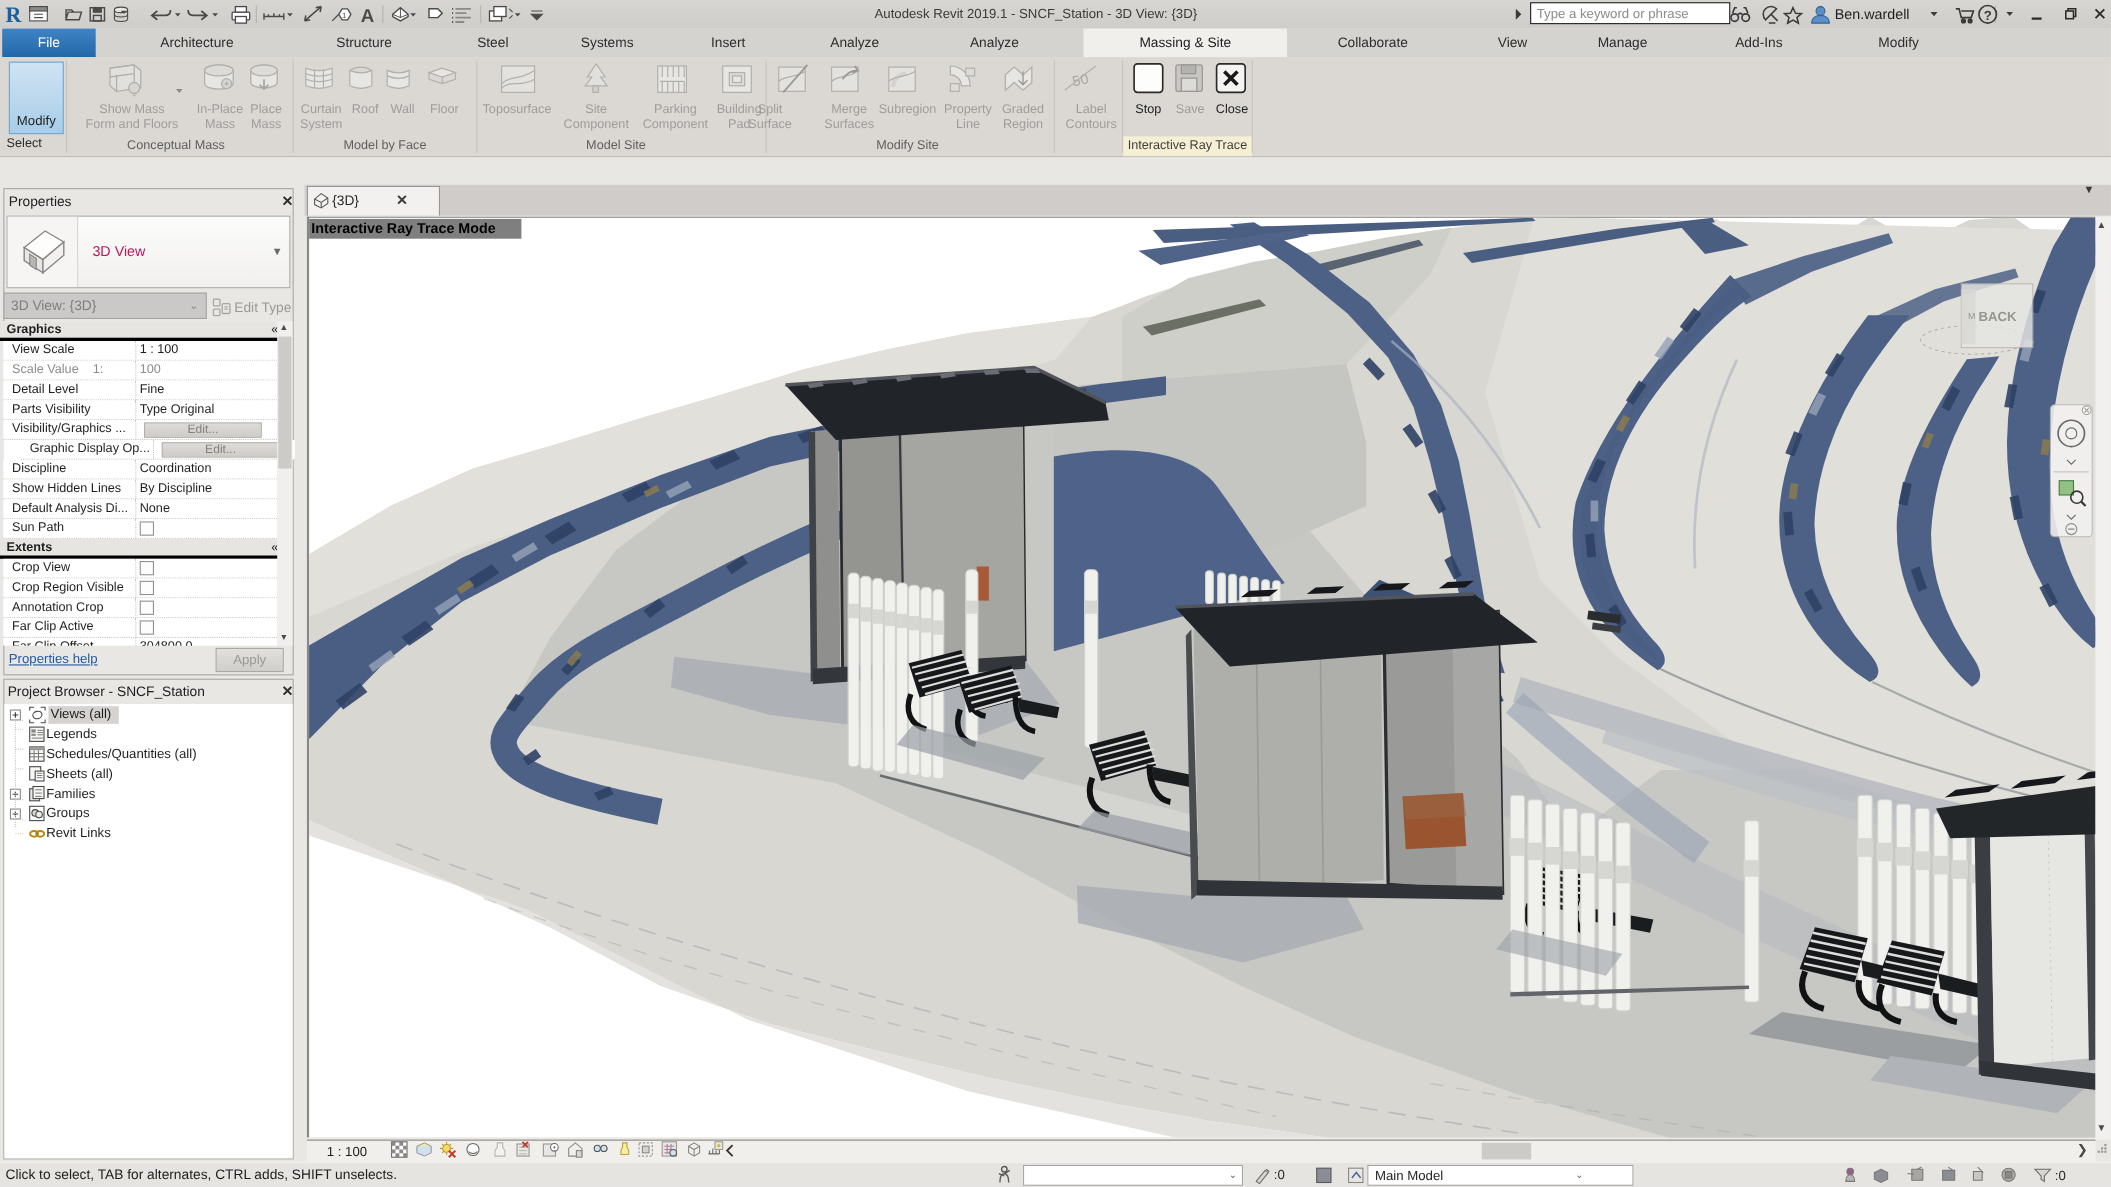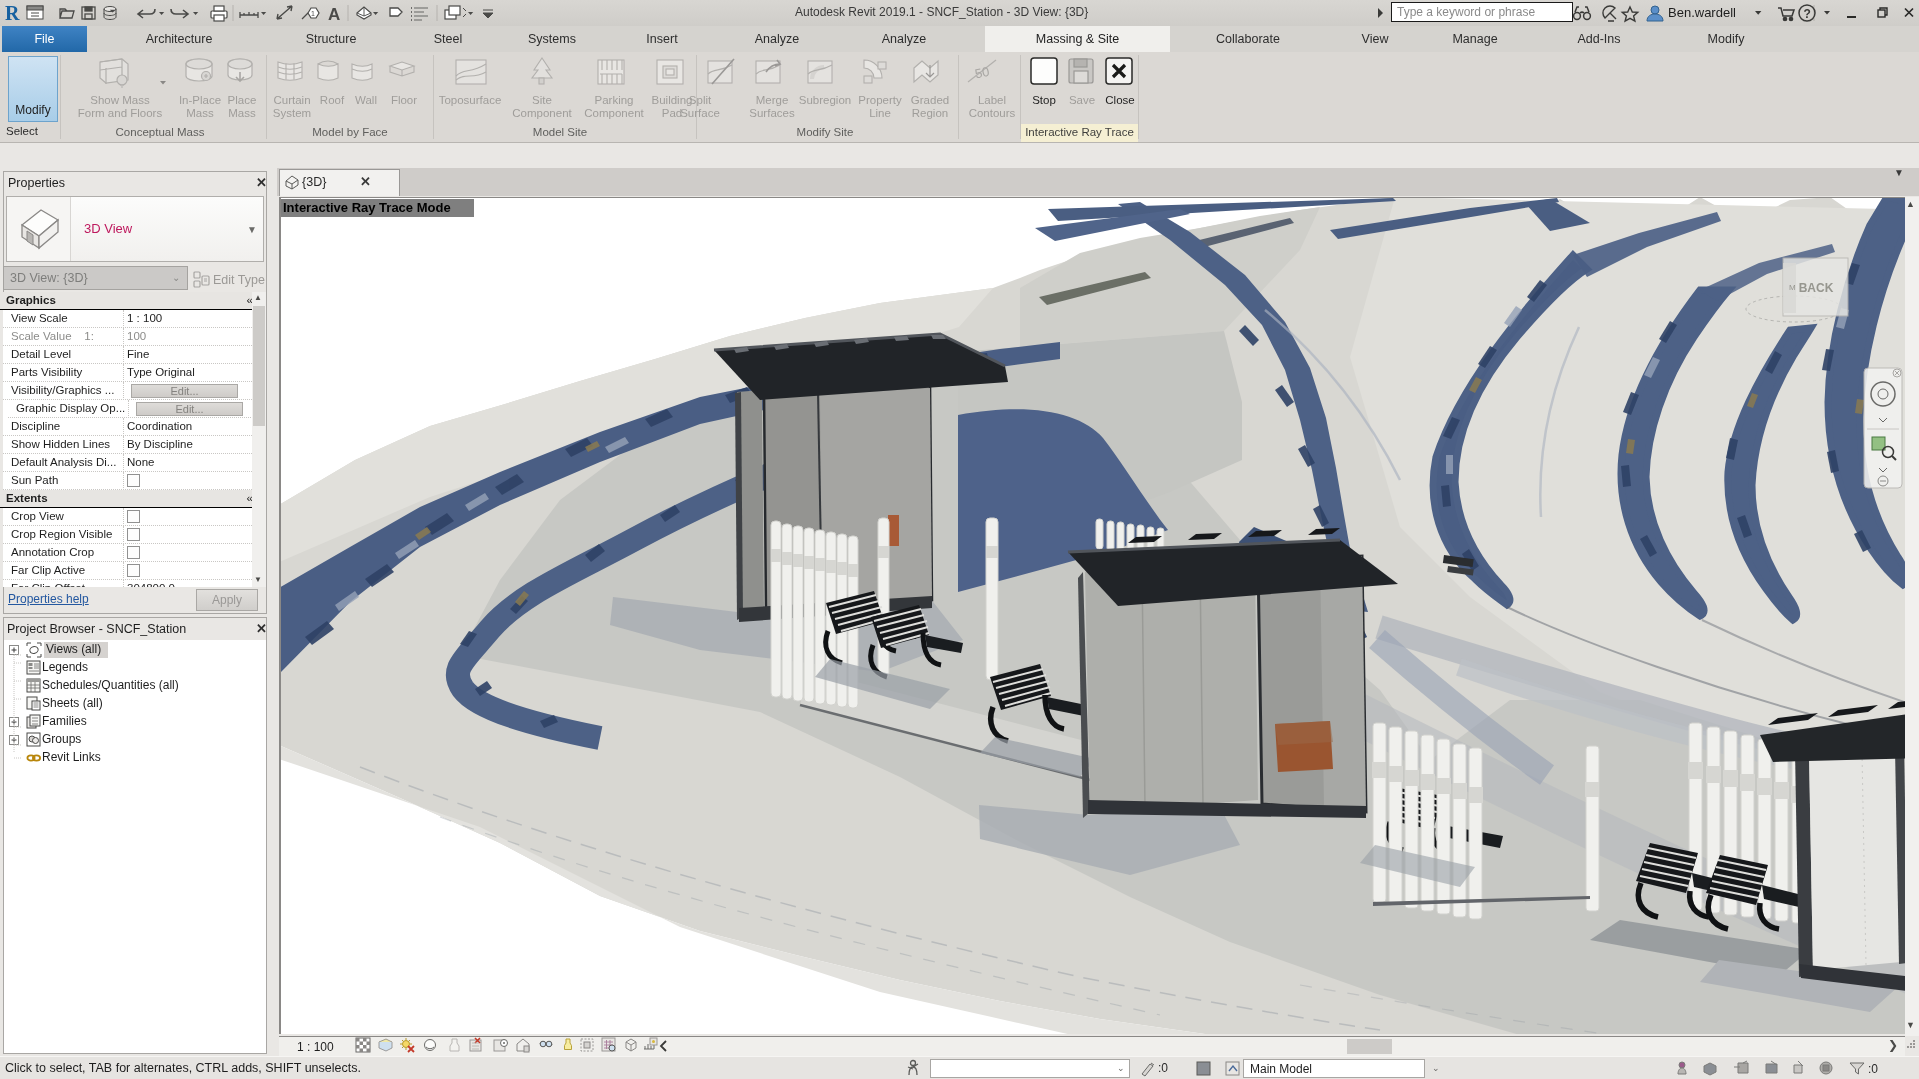--- a/index.html
+++ b/index.html
@@ -21,21 +21,21 @@
 .psep{position:absolute;top:55px;height:84px;width:1px;background:#c6c3bf}
 .itemlbl{position:absolute;font-size:11.5px;color:#9f9d9a;text-align:center;line-height:13px}
 .itemlbl.en{color:#1e1e1e}
 
 .palette{position:absolute;background:#e9e7e4;border:1px solid #a9a7a4}
 .palX{position:absolute;top:4px;font-size:13px;color:#2f2f2f;font-weight:bold}
 .prow{position:absolute;left:0;width:249px;height:18px;border-bottom:1px dotted #c9c7c4;background:#fff}
 .prname{position:absolute;left:8px;top:2px;font-size:11.5px;color:#1e1e1e;white-space:nowrap}
 .prval{position:absolute;left:124px;top:2px;font-size:11.5px;color:#1e1e1e;white-space:nowrap}
 .pvline{position:absolute;left:120px;top:0;width:1px;height:18px;border-left:1px dotted #c9c7c4}
-.sechead{position:absolute;left:0;width:259px;height:18px;background:#e7e5e2;border-bottom:1px solid #000000;font-size:11.5px;font-weight:bold;color:#1e1e1e;padding:2px 0 4px 6px}
+.sechead{position:absolute;left:0;width:259px;height:18px;background:#e7e5e2;border-bottom:3px solid #000000;font-size:11.5px;font-weight:bold;color:#1e1e1e;padding:2px 0 4px 6px}
 .chk{position:absolute;left:124px;top:2px;width:13px;height:13px;background:#fdfdfd;border:1px solid #919191}
 .editbtn{position:absolute;left:128px;top:2px;width:107px;height:14px;background:linear-gradient(#dedcd9,#cecbc8);border:1px solid #aaa8a5;font-size:11px;color:#84827f;text-align:center;line-height:13px}
 .treelbl{position:absolute;left:42px;top:2px;font-size:12px;color:#1e1e1e;white-space:nowrap}
 
 #statusbar{position:absolute;left:0;top:1056px;width:1919px;height:23px;background:#e6e4e1;border-top:1px solid #f6f5f3}
 
 #vtabbar{position:absolute;left:277px;top:168px;width:1642px;height:28px;background:#cfccc9}
 #vtab{position:absolute;left:279px;top:169px;width:121px;height:27px;background:#f2f1ef;border:1px solid #9a9896;border-bottom:none}
 #viewport{position:absolute;left:279px;top:197px;width:1626px;height:837px;background:#fff;border-left:2px solid #8a8886;border-top:1px solid #8a8886}
 #vcbar{position:absolute;left:279px;top:1036px;width:1626px;height:20px;background:#f0efec;border-top:1px solid #8a8886}
@@ -404,21 +404,21 @@
     <div class="prow" style="left:3px;top:364px">
         <span class="prname">Parts Visibility</span>
         <span class="pvline"></span>
         <span class="prval">Type Original</span>
       </div>
     <div class="prow" style="left:3px;top:382px">
         <span class="prname">Visibility/Graphics ...</span>
         <span class="pvline"></span>
         <span class="editbtn">Edit...</span>
       </div>
-    <div class="prow" style="left:8px;top:400px">
+    <div class="prow" style="left:19px;top:400px">
         <span class="prname">Graphic Display Op...</span>
         <span class="pvline"></span>
         <span class="editbtn">Edit...</span>
       </div>
     <div class="prow" style="left:3px;top:418px">
         <span class="prname">Discipline</span>
         <span class="pvline"></span>
         <span class="prval">Coordination</span>
       </div>
     <div class="prow" style="left:3px;top:436px">
@@ -974,21 +974,21 @@
     <div class="abs" style="left:1117px;top:1063px;font-size:9px;color:#6a6a68">⌄</div>
     <svg class="abs" style="left:1140px;top:1060px" width="40" height="18" viewBox="0 0 40 18">
         <path d="M2 14 L10 4 l3,2 -8,10 z M11 3 l3,2" stroke="#6a6a68" fill="#d8d6d3" stroke-width="1"></path>
       </svg>
     <div class="abs" style="left:1158px;top:1061px;font-size:12px;color:#2a2a2a">:0</div>
     <svg class="abs" style="left:1196px;top:1060px" width="60" height="18" viewBox="0 0 60 18">
         <rect x="1" y="2" width="13" height="13" fill="#8a8e94" stroke="#5a5a58"></rect>
         <rect x="30" y="2" width="13" height="13" fill="#e8e6e3" stroke="#8a8886"></rect>
         <path d="M33 11 l4,-5 4,5" fill="none" stroke="#4a6a9a" stroke-width="1.4"></path>
       </svg>
-    <div class="abs" style="left:1243px;top:1059px;width:182px;height:19px;background:#fff;border:1px solid #a8a6a3;font-size:12px;color:#1e1e1e;padding:2px 0 0 6px">Main Model</div>
+    <div class="abs" style="left:1243px;top:1059px;width:242px;height:19px;background:#fff;border:1px solid #a8a6a3;font-size:12px;color:#1e1e1e;padding:2px 0 0 6px">Main Model</div>
     <div class="abs" style="left:1432px;top:1063px;font-size:9px;color:#6a6a68">⌄</div>
     <svg class="abs" style="left:1674px;top:1059px" width="245px" height="19" viewBox="0 0 245 19">
       <g stroke="#7a7a78" fill="#b8b6b3" stroke-width="1">
         <circle cx="8" cy="6" r="3" fill="#9a5a8a"></circle>
           <path d="M4 15 c0,-4 2,-6 4,-6 s4,2 4,6 z"></path>
         <path d="M36 4 l6,3 v6 l-6,3 -6,-3 v-6 z" fill="#8a8e94"></path>
         <path d="M64 4 h10 v10 h-10 z M60 8 h6 M69 4 l4,-2" fill="#a8a6a3"></path>
         <path d="M92 5 h11 v9 h-11 z M97 2 l6,4" fill="#8a8e94"></path>
         <path d="M120 6 l8,0 0,8 -8,0 z M124 2 l5,5" fill="#c8c6c3"></path>
         <circle cx="152" cy="9" r="6" fill="#b0aeab"></circle>

